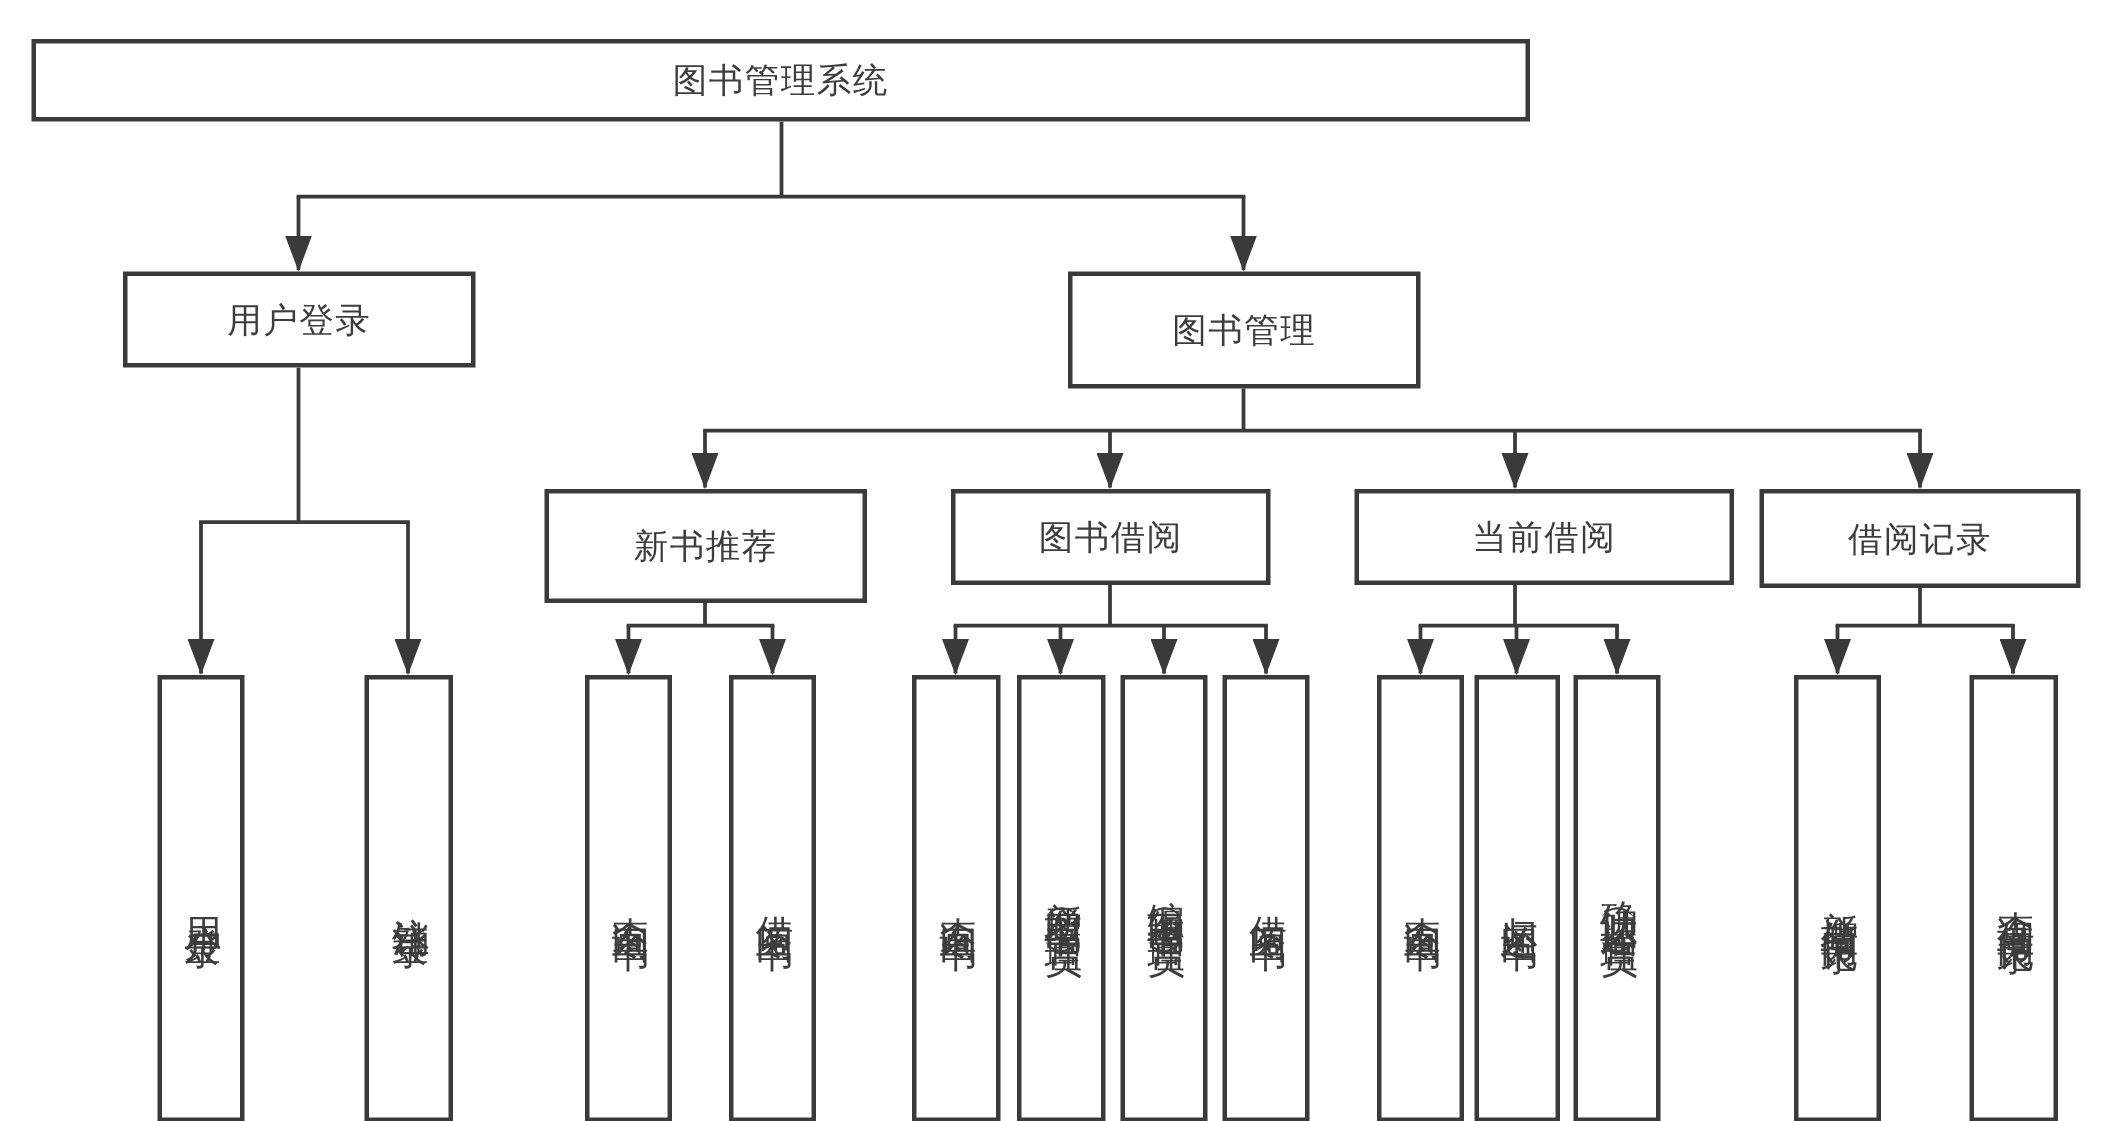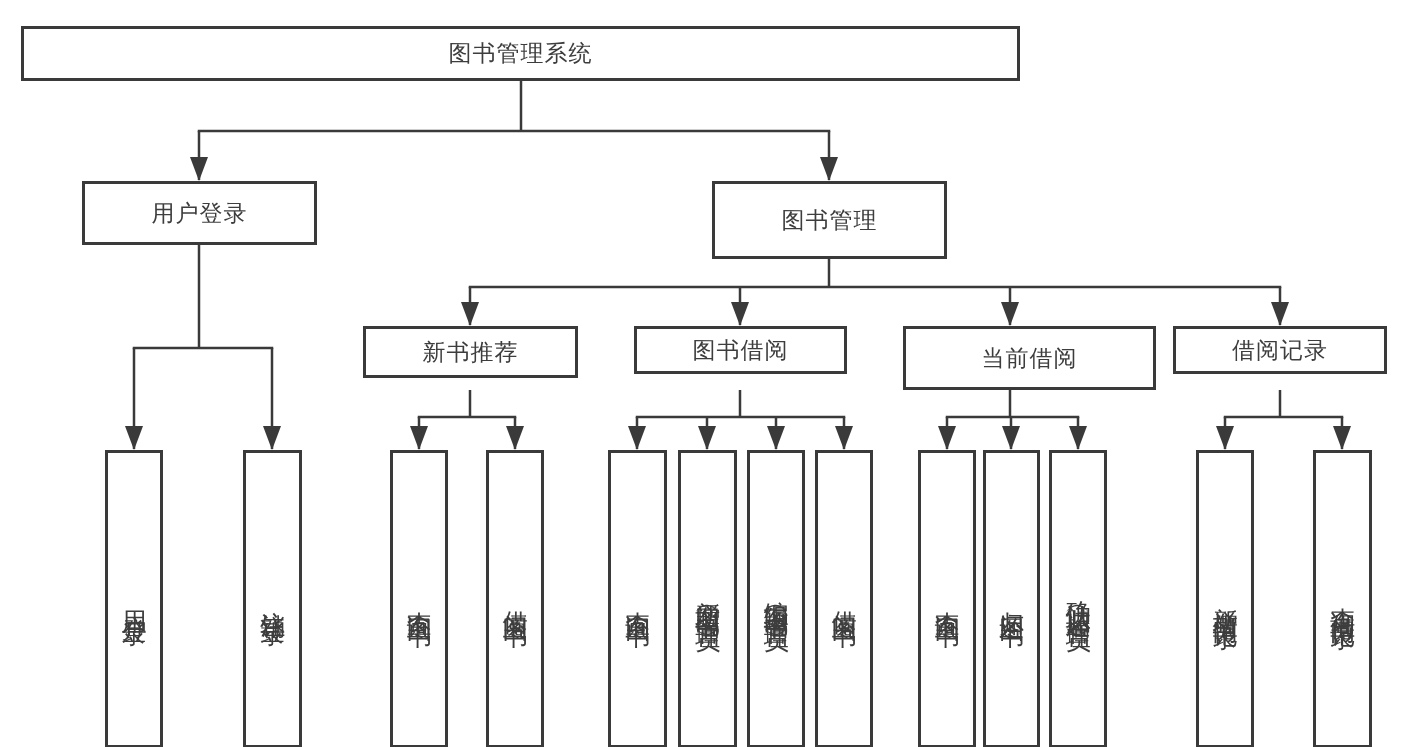--- a/index.html
+++ b/index.html
@@ -90,30 +90,30 @@
     <span class="hlabel">图书管理系统</span>
   </div>
 
   <div class="node" style="left:82px;top:168px;width:235px;height:64px;">
     <span class="hlabel">用户登录</span>
   </div>
   <div class="node" style="left:712px;top:168px;width:235px;height:78px;">
     <span class="hlabel">图书管理</span>
   </div>
 
-  <div class="node" style="left:363px;top:313px;width:215px;height:52px;">
+  <div class="node" style="left:363px;top:313px;width:215px;height:76px;">
     <span class="hlabel">新书推荐</span>
   </div>
-  <div class="node" style="left:634px;top:313px;width:213px;height:48px;">
+  <div class="node" style="left:634px;top:313px;width:213px;height:64px;">
     <span class="hlabel">图书借阅</span>
   </div>
   <div class="node" style="left:903px;top:313px;width:253px;height:64px;">
     <span class="hlabel">当前借阅</span>
   </div>
-  <div class="node" style="left:1173px;top:313px;width:214px;height:48px;">
+  <div class="node" style="left:1173px;top:313px;width:214px;height:66px;">
     <span class="hlabel">借阅记录</span>
   </div>
 
   <div class="node" style="left:105px;top:437px;width:58px;height:298px;">
     <span class="vlabel">用户登录</span>
   </div>
   <div class="node" style="left:243px;top:437px;width:59px;height:298px;">
     <span class="vlabel">注销登录</span>
   </div>
 

